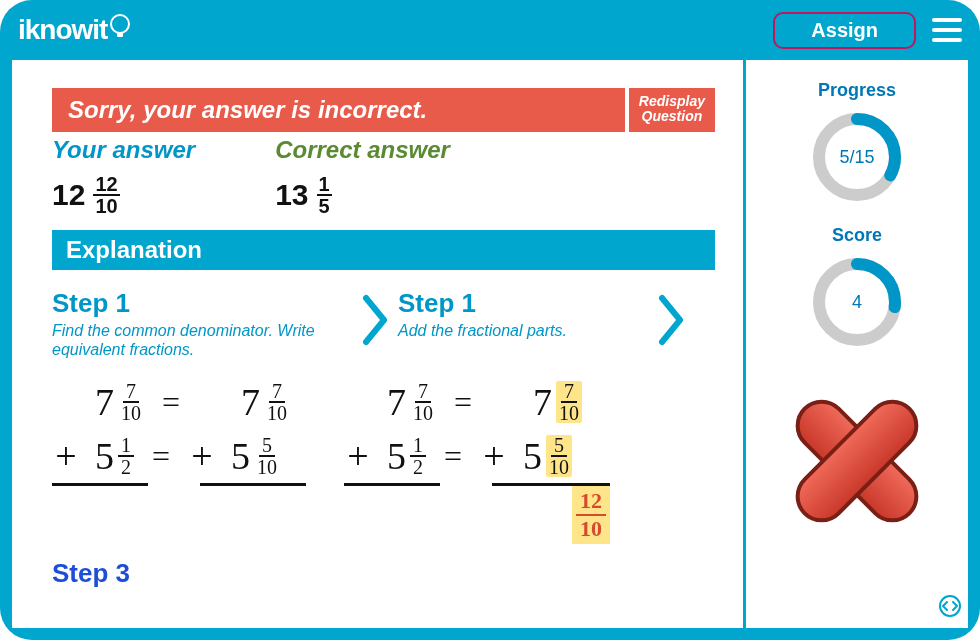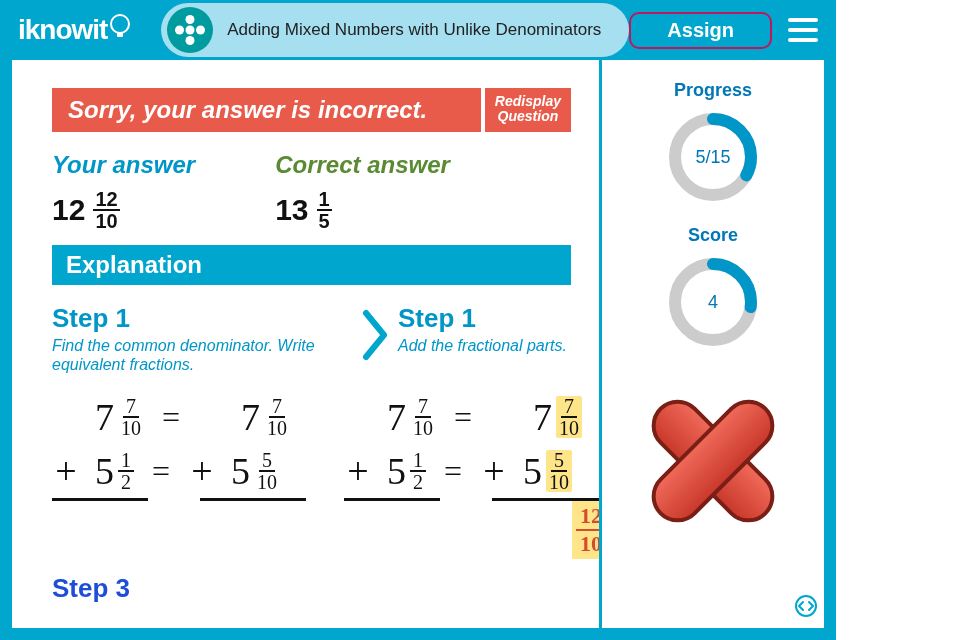--- a/index.html
+++ b/index.html
@@ -5,24 +5,25 @@
   * { box-sizing: border-box; margin: 0; padding: 0; }
   body {
     font-family: Arial, Helvetica, sans-serif;
     background: #fff;
     width: 980px;
     height: 640px;
     overflow: hidden;
     position: relative;
   }
   .outer-frame {
-    width: 836px;
+    width: 980px;
     height: 640px;
     background: #00a6ce;
     position: relative;
+    border-radius: 32px;
   }
   .top-bar {
     height: 60px;
     display: flex;
     align-items: center;
     padding: 0 18px;
   }
   .logo {
     width: 138px;
     height: 48px;
@@ -127,21 +128,21 @@
     display: flex;
     flex-direction: column;
     align-items: center;
     position: relative;
   }
 
   
   .feedback-row {
     display: flex;
     gap: 4px;
-    margin-bottom: 19px;
+    margin-bottom: 4px;
   }
   .feedback-msg {
     flex: 1;
     background: #e85b4a;
     color: #fff;
     font-size: 24px;
     font-weight: bold;
     font-style: italic;
     padding: 8px 16px;
   }
@@ -309,30 +310,20 @@
     <div class="logo">
       <span class="logo-text">
         <span>iknowit</span>
         <span class="logo-bulb">
           <svg width="22" height="28" viewBox="0 0 22 28">
             <circle cx="11" cy="11" r="9" fill="none" stroke="#fff" stroke-width="2"></circle>
             <rect x="8" y="19" width="6" height="5" rx="1" fill="#fff"></rect>
           </svg>
         </span>
       </span>
-    </div>
-    <div class="title-pill">
-      <div class="title-icon">
-        <div class="dot d1"></div>
-          <div class="dot d2"></div>
-          <div class="dot d3"></div>
-          <div class="dot d4"></div>
-          <div class="dot d5"></div>
-      </div>
-      <div class="title-text">Adding Mixed Numbers with Unlike Denominators</div>
     </div>
     <div class="top-right">
       <button class="assign-btn">Assign</button>
       <div class="hamburger">
         <div></div>
           <div></div>
           <div></div>
       </div>
     </div>
   </div>

